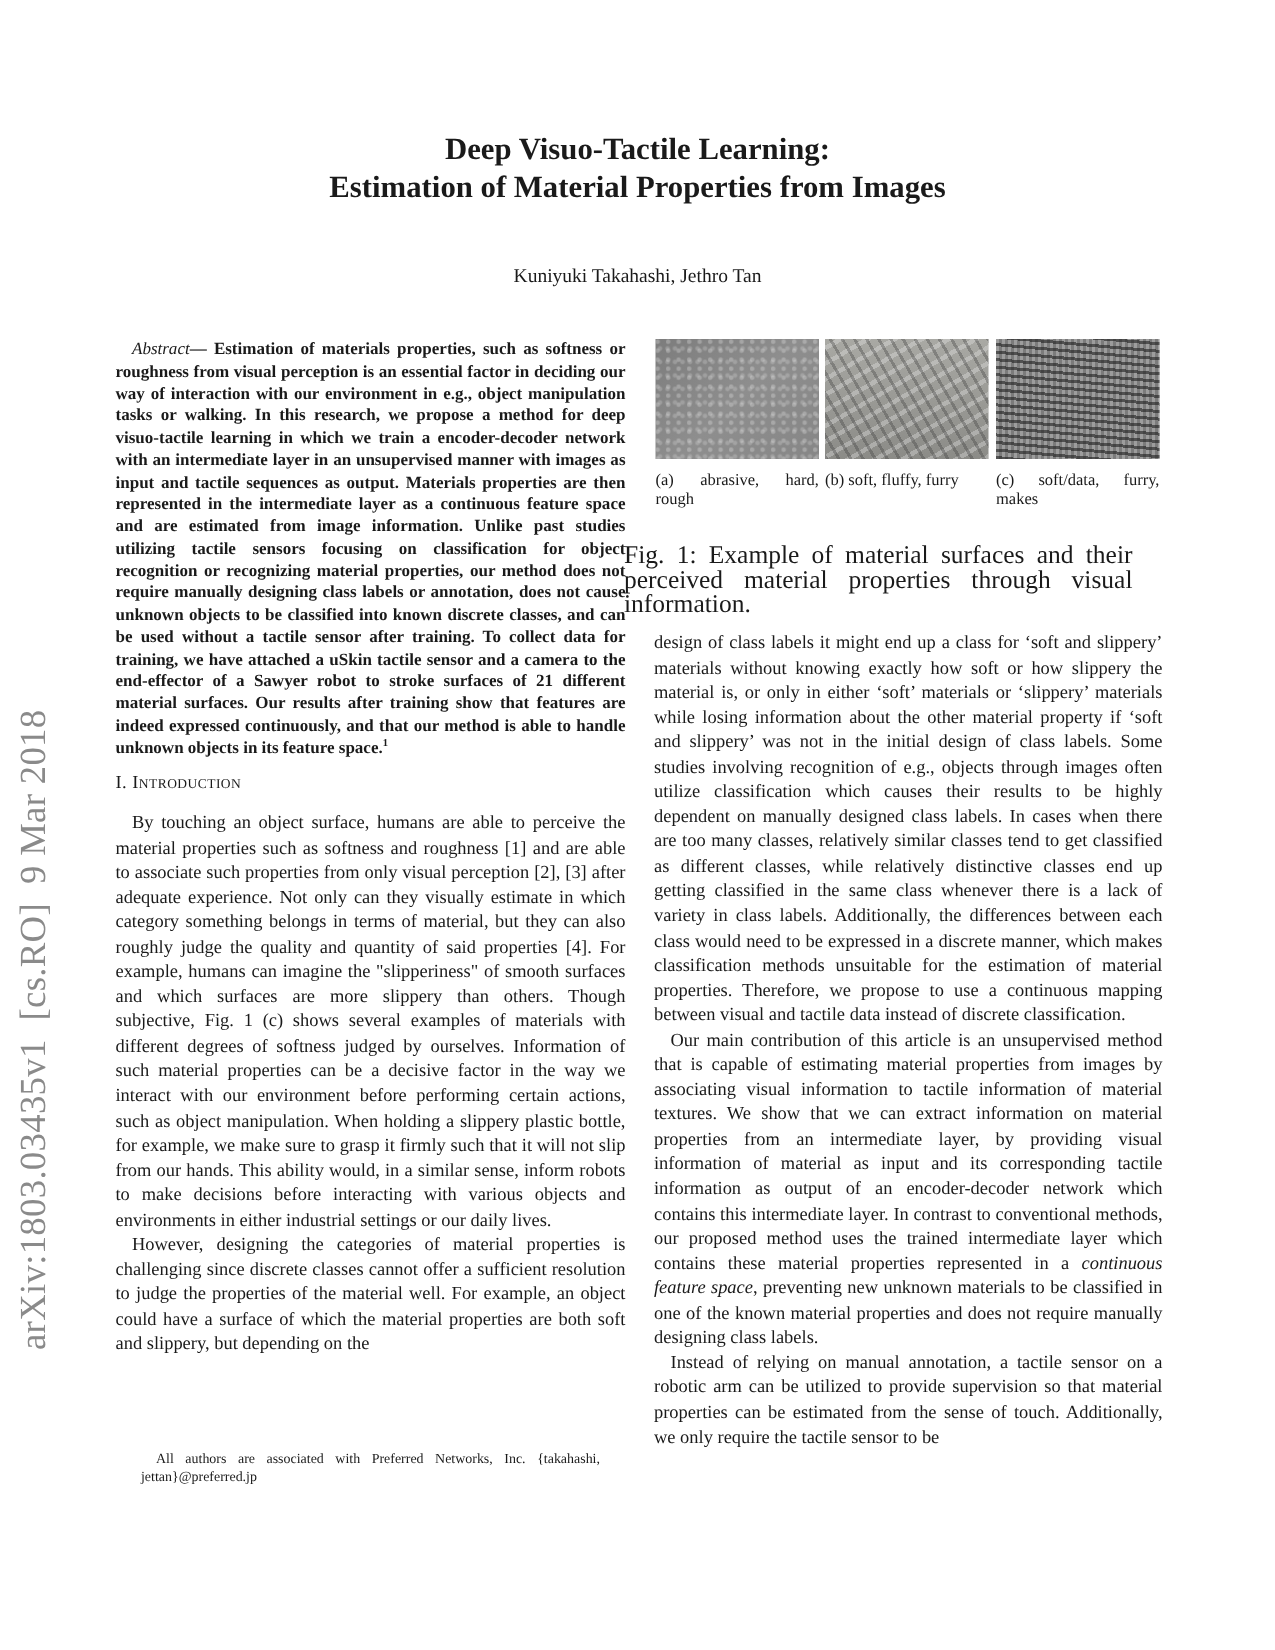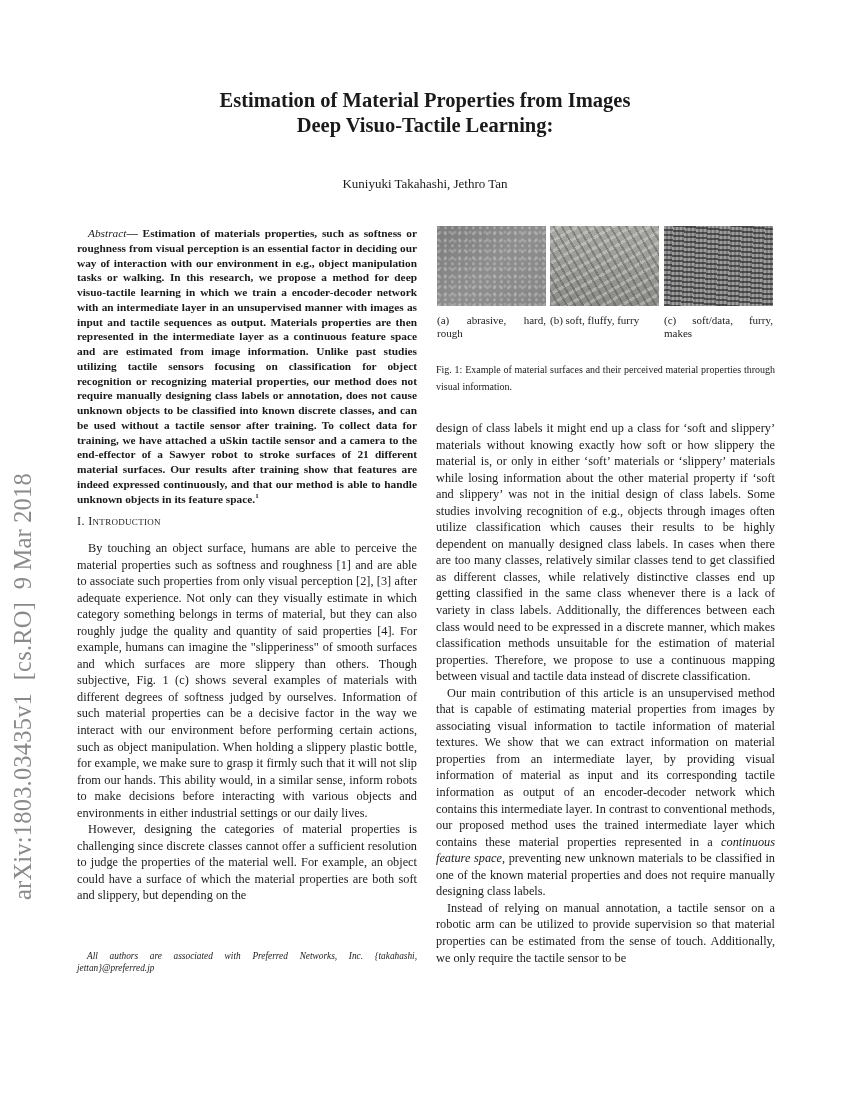--- a/index.html
+++ b/index.html
@@ -32,39 +32,39 @@
       repeating-linear-gradient(-30deg, rgba(230,230,230,.35) 0 3px, transparent 3px 9px),
       linear-gradient(180deg, #a9a9a4, #8b8b87); }
   .fig-c { left: 664px; background:
       repeating-linear-gradient(5deg, rgba(30,30,30,.6) 0 2px, transparent 2px 5px),
       repeating-linear-gradient(90deg, rgba(220,220,220,.35) 0 2px, transparent 2px 4px),
       #7b7b7b; }
   .subcap { position: absolute; top: 314px; width: 109px; font-size: 11px; line-height: 13px;
             text-align: justify; text-align-last: left; }
   .sc-a { left: 437px; } .sc-b { left: 550px; } .sc-c { left: 664px; }
   .sc-a span.j, .sc-c span.j { display: block; text-align: justify; text-align-last: justify; }
-  .figcap { position: absolute; left: 436px; width: 339px; top: 362px; font-size: 10px;
+  .figcap { position: absolute; left: 416px; width: 339px; top: 362px; font-size: 17px;
             line-height: 16.5px; text-align: justify; }
   .right-text { top: 420px; }
   .footnotes { position: absolute; left: 77px; width: 340px; top: 950px; font-size: 9.3px;
                line-height: 12.4px; text-align: justify; }
-  .footnotes p { margin: 0; text-indent: 10px; font-style: italic; }
+  .footnotes p { margin: 17px; text-indent: 10px; }
   .footnotes .fn2 { margin-top: 20px; text-align: left; }
   .mono { font-family: "Liberation Mono", "DejaVu Sans Mono", monospace; font-size: 9.4px; }
   sup { font-size: 7px; line-height: 0; }
   .it { font-style: italic; }
 </style>
 </head>
 <body>
 
 <div class="stamp">arXiv:1803.03435v1  [cs.RO]  9 Mar 2018</div>
 
 <div class="title">
+  <div>Deep Visuo-Tactile Learning:</div>
   <div>Estimation of Material Properties from Images</div>
-  <div>Deep Visuo-Tactile Learning:</div>
 </div>
 <div class="authors">Kuniyuki Takahashi, Jethro Tan</div>
 
 <div class="col colL abstract">
   <p><span class="lab">Abstract</span><span>— </span><span>Estimation of materials properties, such as softness or roughness from visual perception is an essential factor in deciding our way of interaction with our environment in e.g., object manipulation tasks or walking. In this research, we propose a method for deep visuo-tactile learning in which we train a encoder-decoder network with an intermediate layer in an unsupervised manner with images as input and tactile sequences as output. Materials properties are then represented in the intermediate layer as a continuous feature space and are estimated from image information. Unlike past studies utilizing tactile sensors focusing on classification for object recognition or recognizing material properties, our method does not require manually designing class labels or annotation, does not cause unknown objects to be classified into known discrete classes, and can be used without a tactile sensor after training. To collect data for training, we have attached a uSkin tactile sensor and a camera to the end-effector of a Sawyer robot to stroke surfaces of 21 different material surfaces. Our results after training show that features are indeed expressed continuously, and that our method is able to handle unknown objects in its feature space.</span><sup>1</sup></p>
 </div>
 
 <div class="sec-head">I. Introduction</div>
 
 <div class="col colL intro">

